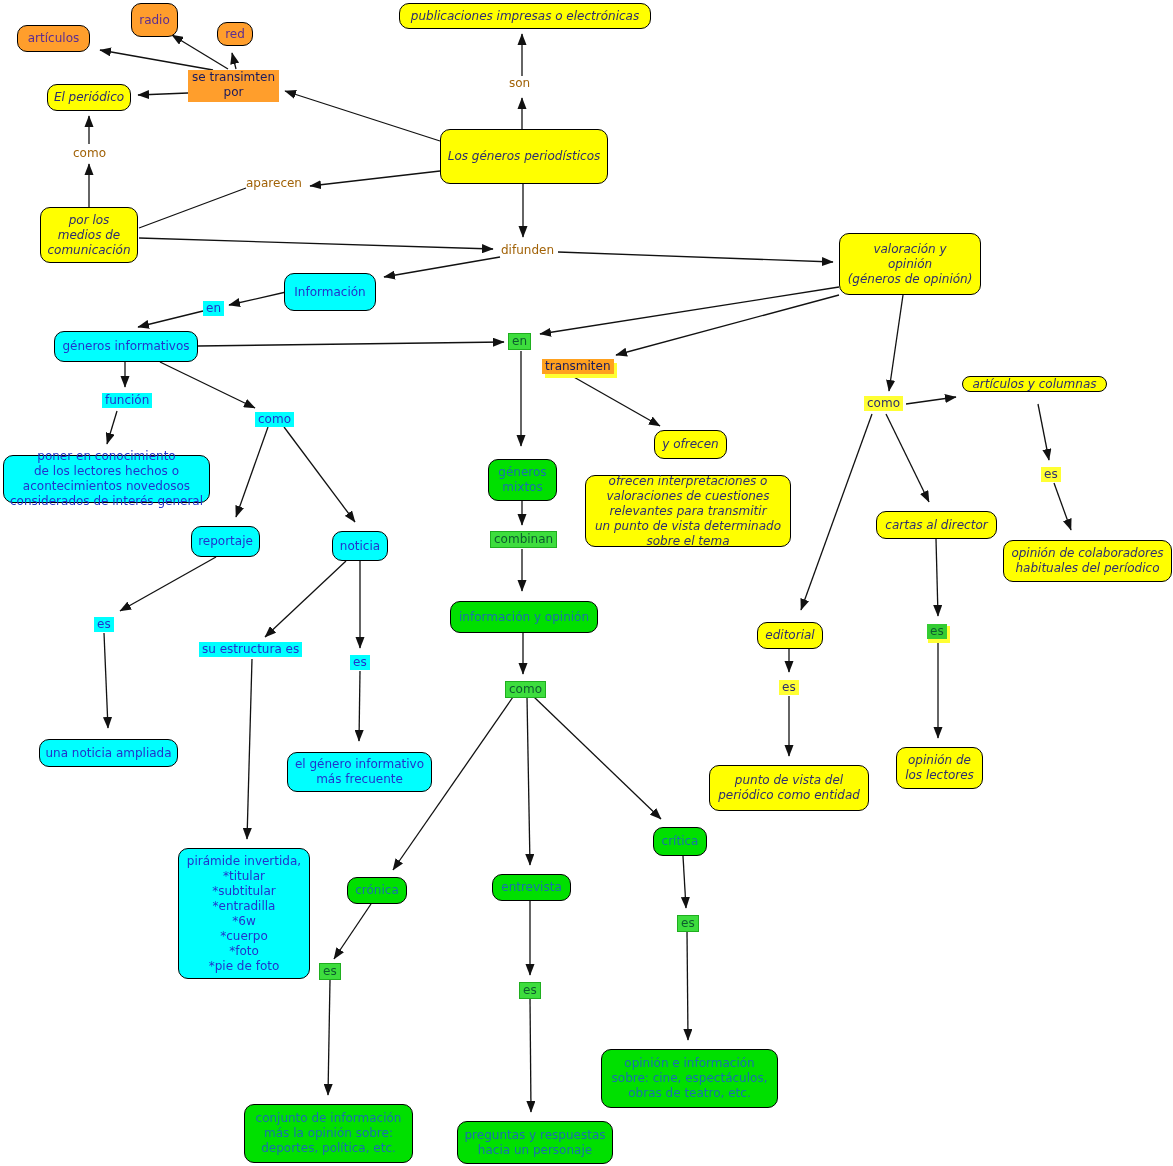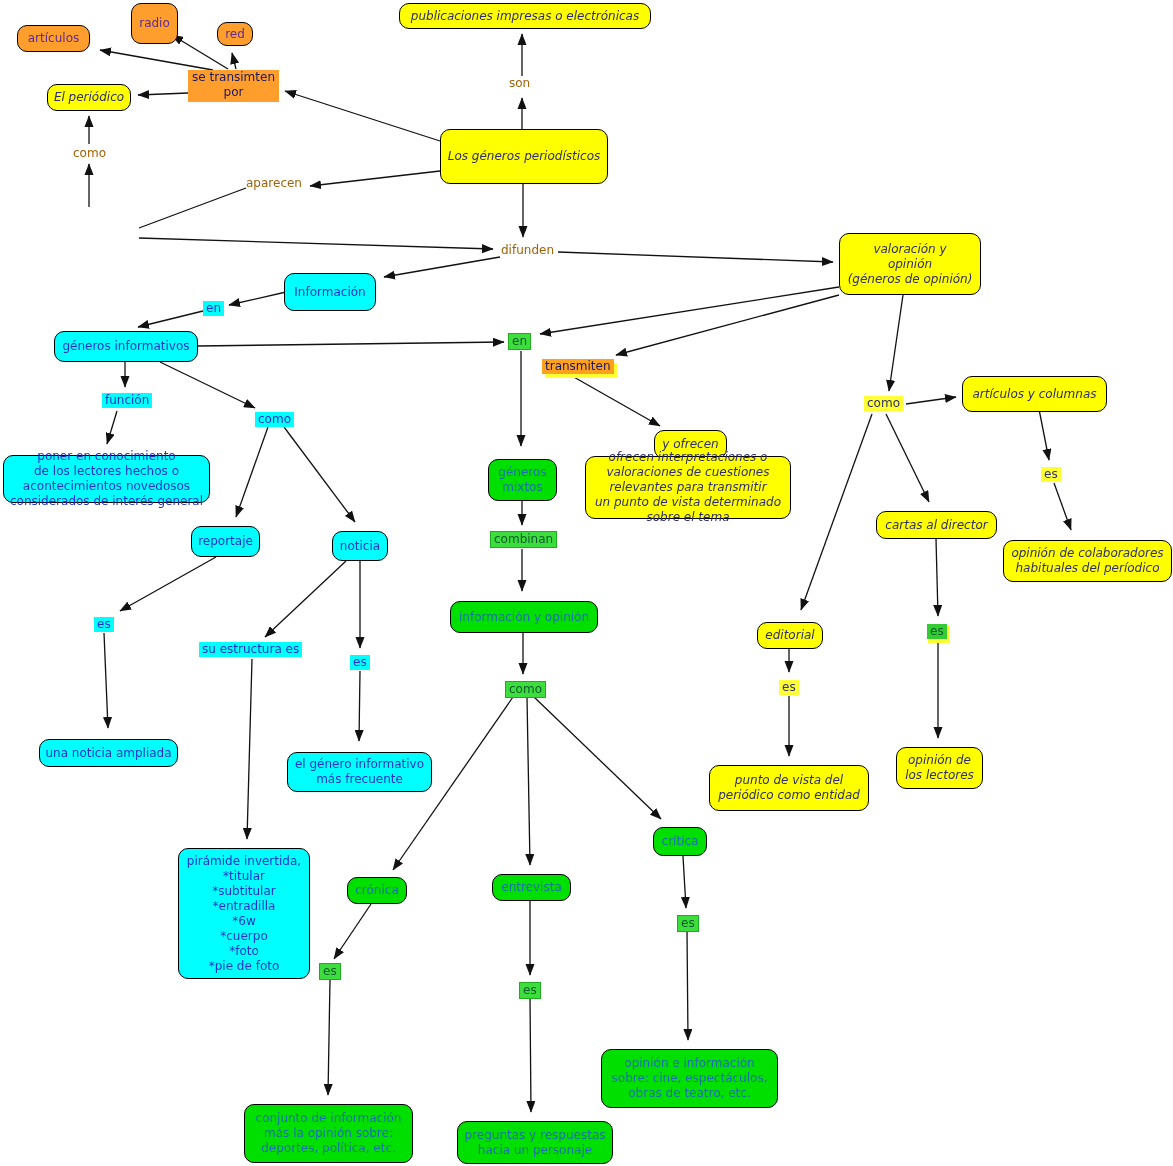--- a/index.html
+++ b/index.html
@@ -89,37 +89,40 @@
         <path d="M216 557 L120 611" marker-end="url(#ah)"></path>
         <path d="M104 633 L108 728" marker-end="url(#ah)"></path>
         <path d="M346 561 L265 637" marker-end="url(#ah)"></path>
         <path d="M360 561 L360 648" marker-end="url(#ah)"></path>
         <path d="M252 659 L247 839" marker-end="url(#ah)"></path>
         <path d="M360 671 L359 741" marker-end="url(#ah)"></path>
       </g>
   </svg>
 
   <div class="box orange" style="left:17px;top:25px;width:73px;height:27px">artículos</div>
-  <div class="box orange" style="left:131px;top:3px;width:47px;height:41px">radio</div>
+  <div class="box orange" style="left:131px;top:3px;width:47px;height:34px">radio</div>
   <div class="box orange" style="left:217px;top:22px;width:36px;height:24px">red</div>
   <div class="lbl rectl" style="left:188px;top:70px;width:85px;height:32px">se transimten
 por</div>
 
   <div class="box yellow" style="left:47px;top:84px;width:84px;height:27px">El periódico</div>
+  <div class="box yellow" style="left:40px;top:207px;width:98px;height:56px">por los
+medios de
+comunicación</div>
   <div class="box yellow" style="left:399px;top:3px;width:252px;height:26px">publicaciones impresas o electrónicas</div>
   <div class="box yellow" style="left:440px;top:129px;width:168px;height:55px">Los géneros periodísticos</div>
   <div class="box yellow" style="left:839px;top:233px;width:142px;height:62px">valoración y
 opinión
 (géneros de opinión)</div>
-  <div class="box yellow" style="left:962px;top:376px;width:145px;height:36px">artículos y columnas</div>
+  <div class="box yellow" style="left:962px;top:376px;width:145px;height:16px">artículos y columnas</div>
   <div class="box yellow" style="left:876px;top:511px;width:121px;height:28px">cartas al director</div>
   <div class="box yellow" style="left:1003px;top:540px;width:169px;height:42px">opinión de colaboradores
 habituales del períodico</div>
   <div class="box yellow" style="left:654px;top:430px;width:73px;height:29px">y ofrecen</div>
-  <div class="box yellow" style="left:585px;top:456px;width:206px;height:63px">ofrecen interpretaciones o
+  <div class="box yellow" style="left:585px;top:475px;width:206px;height:72px">ofrecen interpretaciones o
 valoraciones de cuestiones
 relevantes para transmitir
 un punto de vista determinado
 sobre el tema</div>
   <div class="box yellow" style="left:757px;top:622px;width:66px;height:27px">editorial</div>
   <div class="box yellow" style="left:709px;top:765px;width:160px;height:46px">punto de vista del
 periódico como entidad</div>
   <div class="box yellow" style="left:896px;top:747px;width:87px;height:42px">opinión de
 los lectores</div>
 

